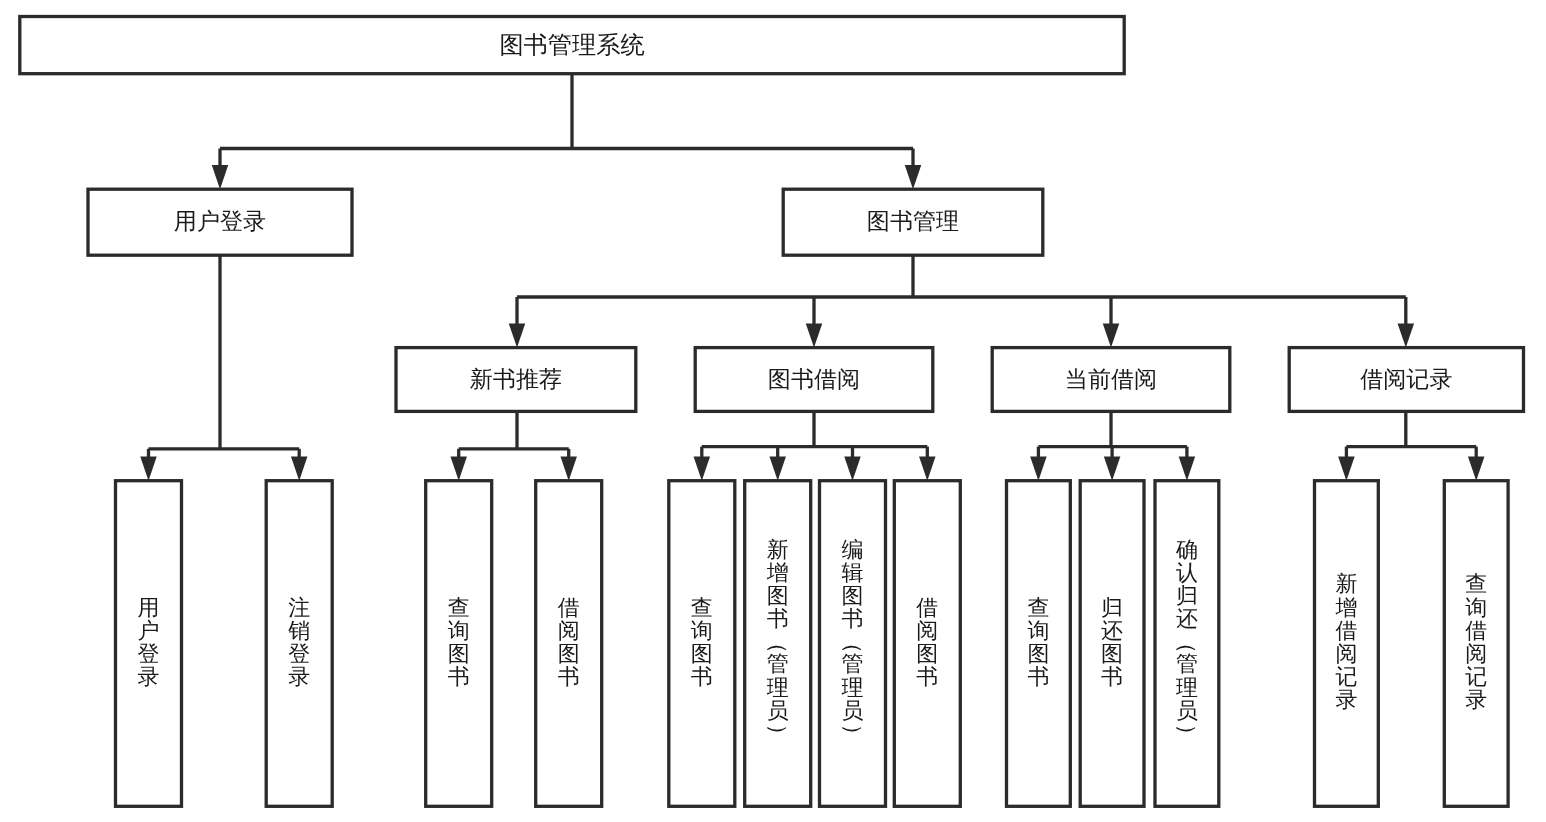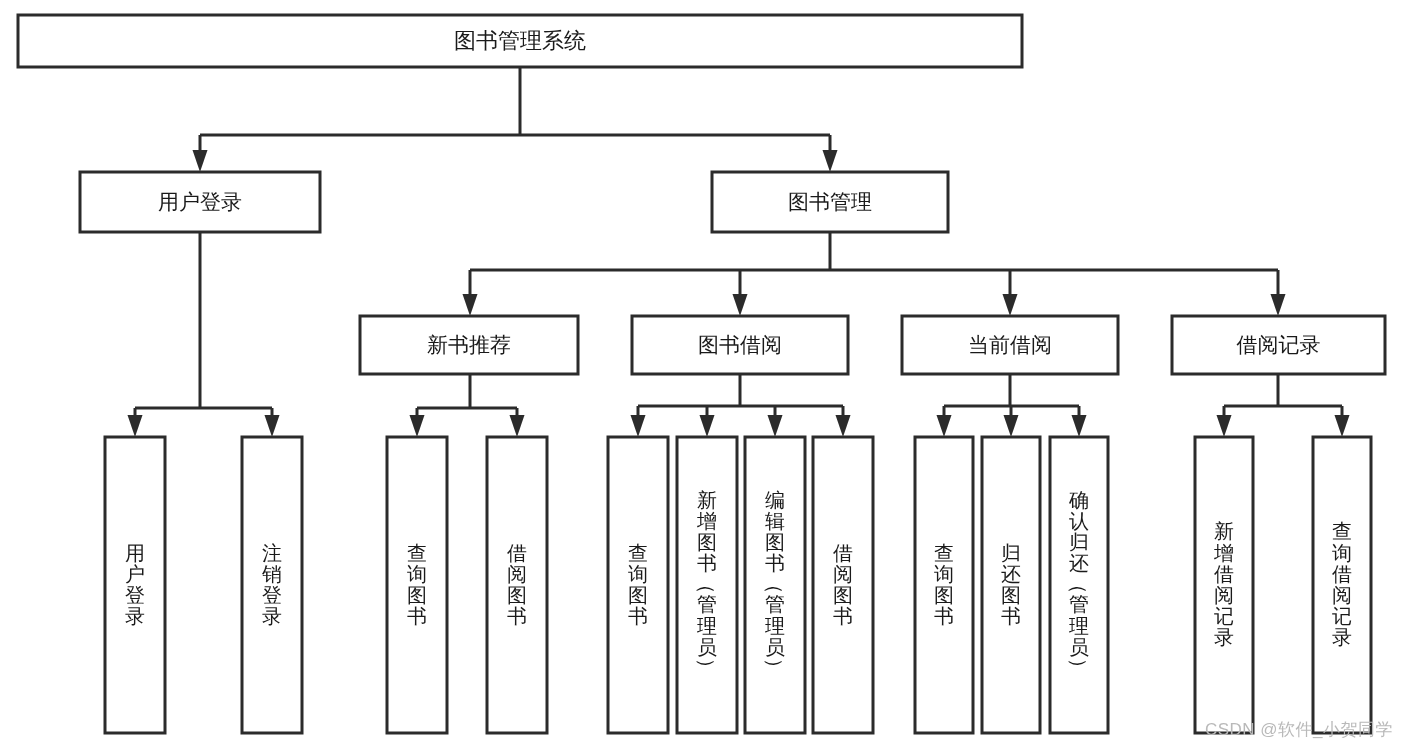--- a/index.html
+++ b/index.html
@@ -273,14 +273,13 @@
       <div class="leaf-label" style="left: 1313px; top: 437px; width: 58px; height: 296px; padding-top: 84.4px;">
         <span>查</span>
         <span>询</span>
         <span>借</span>
         <span>阅</span>
         <span>记</span>
         <span>录</span>
       </div>
     </div>
 
-  <div class="watermark">CSDN @软件_小贺同学</div>
 </div>
 
 </body></html>

